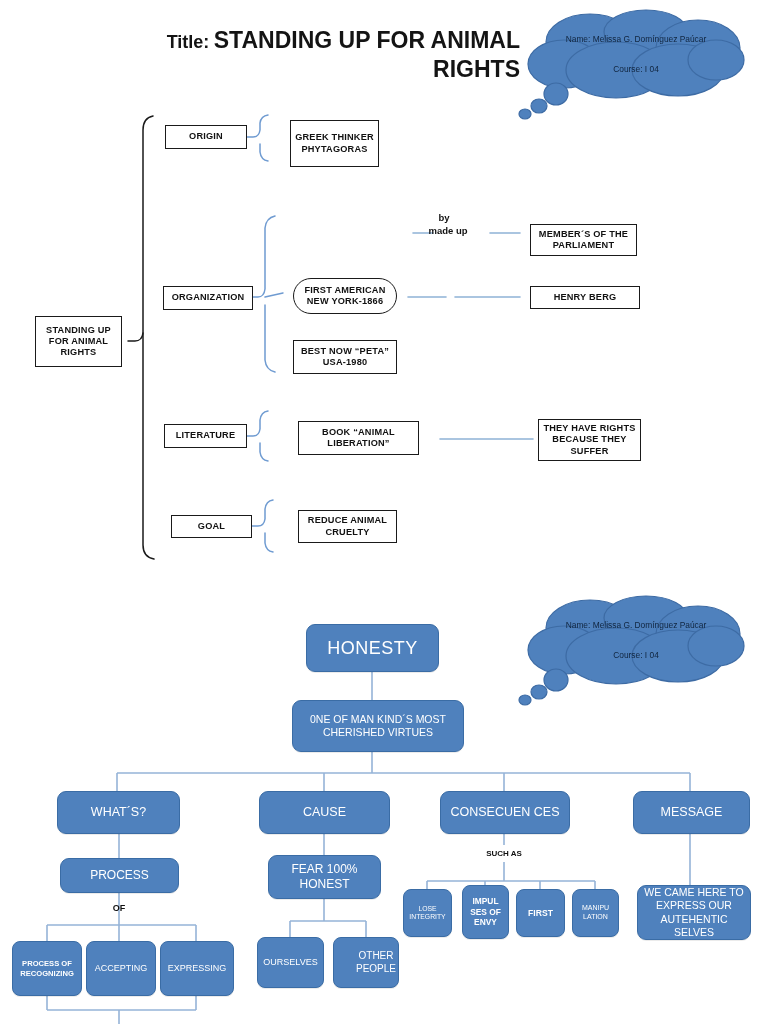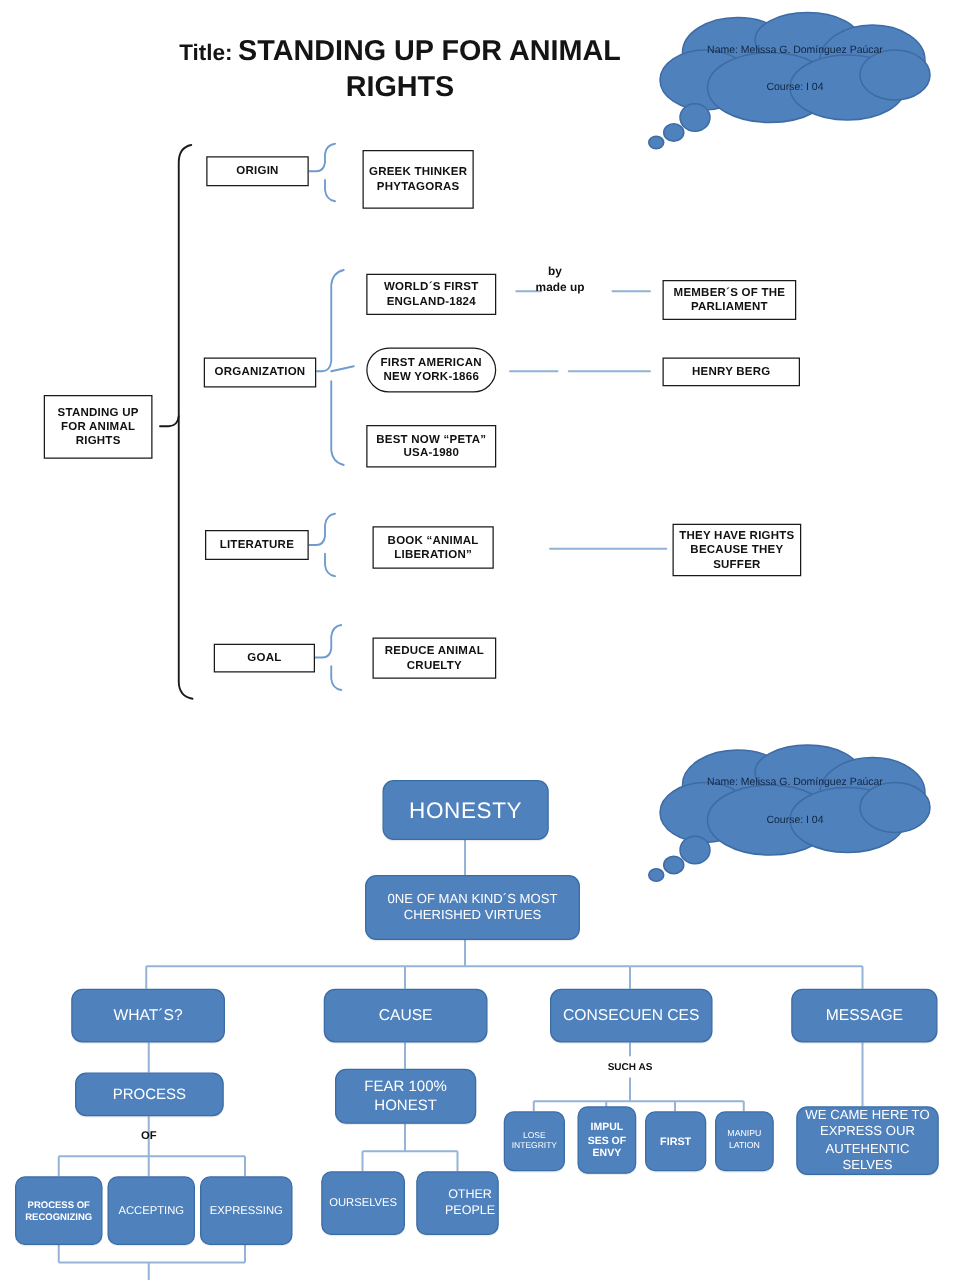--- a/index.html
+++ b/index.html
@@ -7,21 +7,21 @@
     width:768px;height:1024px;background:#ffffff;
     font-family:"Liberation Sans", sans-serif;
     position:relative;overflow:hidden;
   }
   .canvas{position:absolute;left:0;top:0;width:768px;height:1024px;}
   .layer{position:absolute;left:0;top:0;width:768px;height:1024px;pointer-events:none;}
   .layer svg{display:block;}
 
   
   #doc-title{
-    position:absolute;left:120px;top:26px;width:400px;text-align:center;
+    position:absolute;left:120px;top:26px;width:400px;text-align:right;
     font-weight:bold;color:#141414;line-height:1.24;
   }
   #doc-title .tlabel{font-size:18px;font-weight:bold;letter-spacing:0px;}
   #doc-title .tmain{font-size:23px;font-weight:bold;}
 
   
   .wbox{
     position:absolute;box-sizing:border-box;
     border:1.6px solid #1a1a1a;background:#ffffff;
     display:flex;align-items:center;justify-content:center;text-align:center;
@@ -166,25 +166,24 @@
 
   <div class="wbox" style="left:35px;top:316px;width:87px;height:51px;">STANDING UP FOR ANIMAL RIGHTS</div>
 
   <div class="wbox" style="left:165px;top:125px;width:82px;height:24px;">ORIGIN</div>
   <div class="wbox" style="left:163px;top:286px;width:90px;height:24px;">ORGANIZATION</div>
   <div class="wbox" style="left:164px;top:424px;width:83px;height:24px;">LITERATURE</div>
   <div class="wbox" style="left:171px;top:515px;width:81px;height:23px;">GOAL</div>
 
   <div class="wbox" style="left:290px;top:120px;width:89px;height:47px;">GREEK THINKER PHYTAGORAS</div>
 
-  <div class="wbox" style="left:293px;top:219px;width:104px;height:33px;">WORLD´S FIRST ENGLAND-1824</div>
   <div class="wbox" style="left:293px;top:278px;width:104px;height:36px;border-radius:18px;">FIRST AMERICAN NEW YORK-1866</div>
   <div class="wbox" style="left:293px;top:340px;width:104px;height:34px;">BEST NOW “PETA” USA-1980</div>
 
-  <div class="wbox" style="left:298px;top:421px;width:97px;height:34px;">BOOK “ANIMAL LIBERATION”</div>
+  <div class="wbox" style="left:298px;top:421px;width:121px;height:34px;">BOOK “ANIMAL LIBERATION”</div>
   <div class="wbox" style="left:298px;top:510px;width:99px;height:33px;">REDUCE ANIMAL CRUELTY</div>
 
   <div class="caption" style="left:424px;top:212px;width:40px;font-size:9.5px;">by</div>
   <div class="caption" style="left:420px;top:225px;width:56px;font-size:9.5px;">made up</div>
 
   <div class="wbox" style="left:530px;top:224px;width:107px;height:32px;">MEMBER´S OF THE PARLIAMENT</div>
   <div class="wbox" style="left:530px;top:286px;width:110px;height:23px;">HENRY BERG</div>
   <div class="wbox" style="left:538px;top:419px;width:103px;height:42px;">THEY HAVE RIGHTS BECAUSE THEY SUFFER</div>
 
   <div class="cloud" style="left:512px;top:594px;width:248px;height:112px;">

